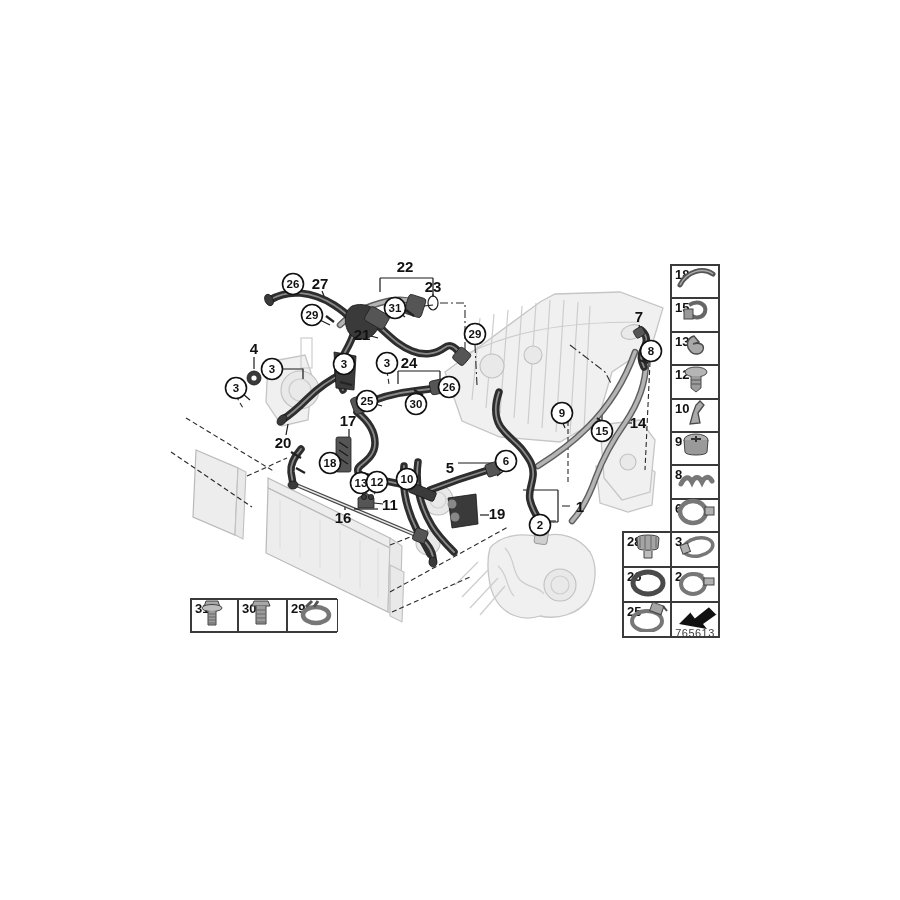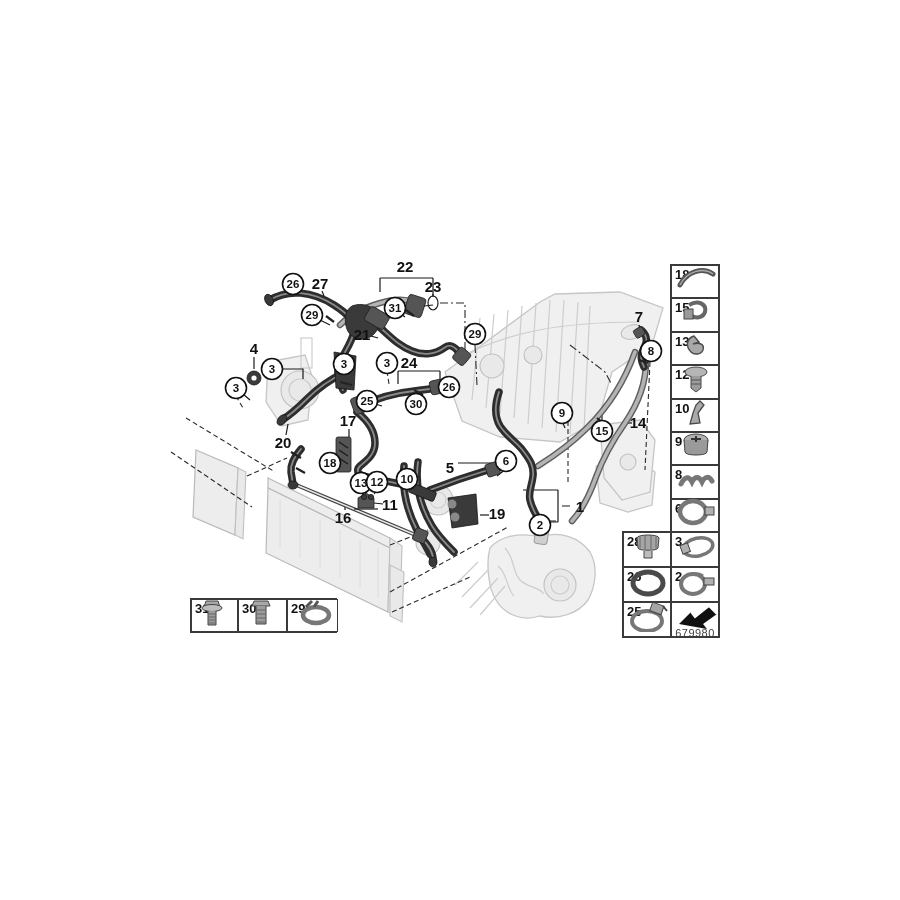--- a/index.html
+++ b/index.html
@@ -507,15 +507,15 @@
       </div>
       <div class="lcell">
         <span class="lnum">29</span>
         <span class="licon"><svg width="42" height="30" viewBox="0 0 42 30">
             <ellipse cx="22" cy="18" rx="13" ry="8" fill="none" stroke="#777" stroke-width="4.5"></ellipse>
             <path d="M12,10 L18,4 M20,10 L24,4" stroke="#555" stroke-width="3"></path>
           </svg></span>
       </div>
     </div>
 
-<div id="diagram-number">679980</div>
+<div id="diagram-number">765613</div>
 
 </div>
 
 </body></html>

